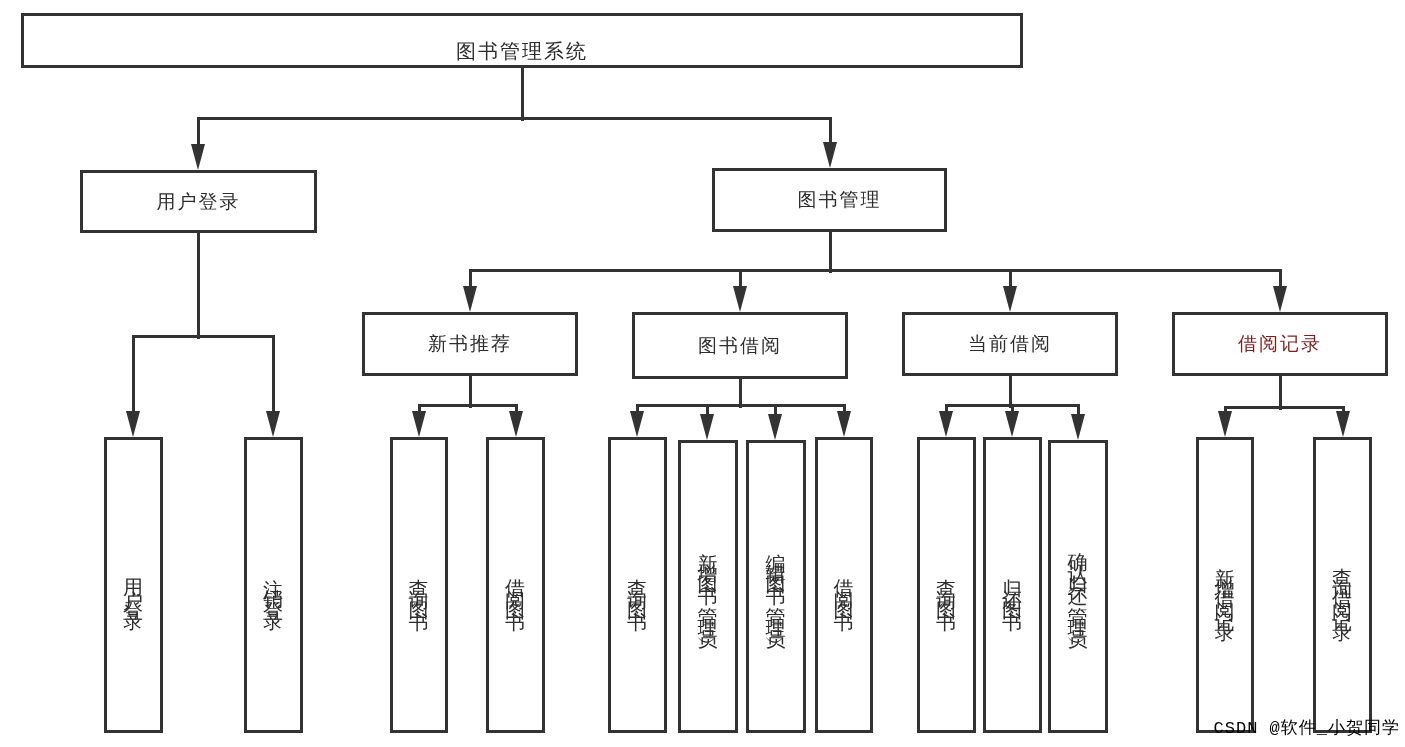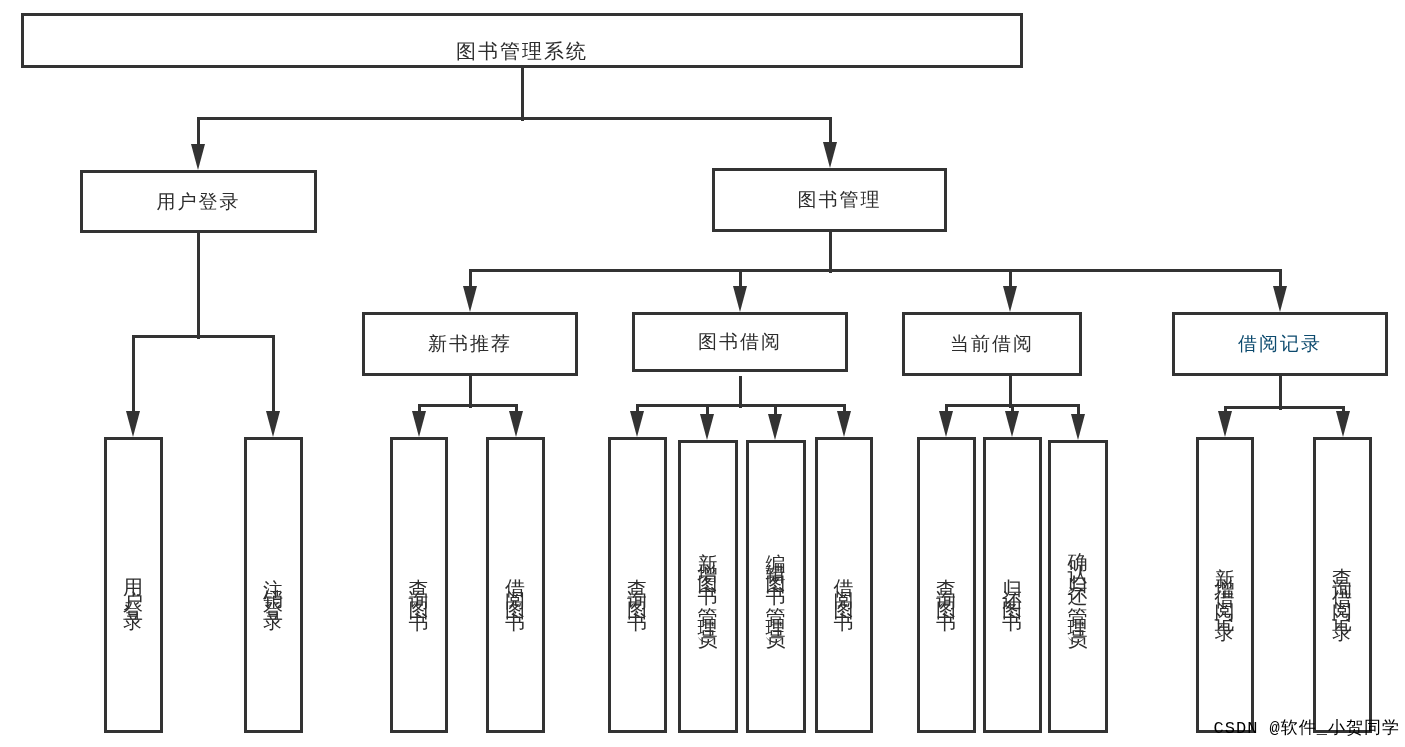--- a/index.html
+++ b/index.html
@@ -112,28 +112,28 @@
     </div>
     <div class="node" style="left: 80px; top: 170px; width: 237px; height: 63px; border: 3px solid rgb(51, 51, 51);">
       <span class="lbl" style="font-size: 19px; color: rgb(45, 45, 45);">用户登录</span>
     </div>
     <div class="node" style="left: 712px; top: 168px; width: 235px; height: 64px; border: 3px solid rgb(51, 51, 51); padding-left: 20px;">
       <span class="lbl" style="font-size: 19px; color: rgb(45, 45, 45);">图书管理</span>
     </div>
     <div class="node" style="left: 362px; top: 312px; width: 216px; height: 64px; border: 3px solid rgb(51, 51, 51);">
       <span class="lbl" style="font-size: 19px; color: rgb(45, 45, 45);">新书推荐</span>
     </div>
-    <div class="node" style="left: 632px; top: 312px; width: 216px; height: 60px; border: 3px solid rgb(51, 51, 51);">
+    <div class="node" style="left: 632px; top: 312px; width: 216px; height: 67px; border: 3px solid rgb(51, 51, 51);">
       <span class="lbl" style="font-size: 19px; color: rgb(45, 45, 45);">图书借阅</span>
     </div>
-    <div class="node" style="left: 902px; top: 312px; width: 180px; height: 64px; border: 3px solid rgb(51, 51, 51);">
+    <div class="node" style="left: 902px; top: 312px; width: 216px; height: 64px; border: 3px solid rgb(51, 51, 51);">
       <span class="lbl" style="font-size: 19px; color: rgb(45, 45, 45);">当前借阅</span>
     </div>
     <div class="node" style="left: 1172px; top: 312px; width: 216px; height: 64px; border: 3px solid rgb(51, 51, 51);">
-      <span class="lbl" style="font-size: 19px; color: #0c4a6e;">借阅记录</span>
+      <span class="lbl" style="font-size: 19px; color: #7f1d1d;">借阅记录</span>
     </div>
     <div class="node" style="left: 104px; top: 437px; width: 59px; height: 296px; border: 3px solid rgb(51, 51, 51);">
       <span class="lbl-v" style="font-size: 20px; color: rgb(45, 45, 45);">用户登录</span>
     </div>
     <div class="node" style="left: 244px; top: 437px; width: 59px; height: 296px; border: 3px solid rgb(51, 51, 51);">
       <span class="lbl-v" style="font-size: 20px; color: rgb(45, 45, 45);">注销登录</span>
     </div>
     <div class="node" style="left: 390px; top: 437px; width: 58px; height: 296px; border: 3px solid rgb(51, 51, 51);">
       <span class="lbl-v" style="font-size: 20px; color: rgb(45, 45, 45);">查询图书</span>
     </div>

